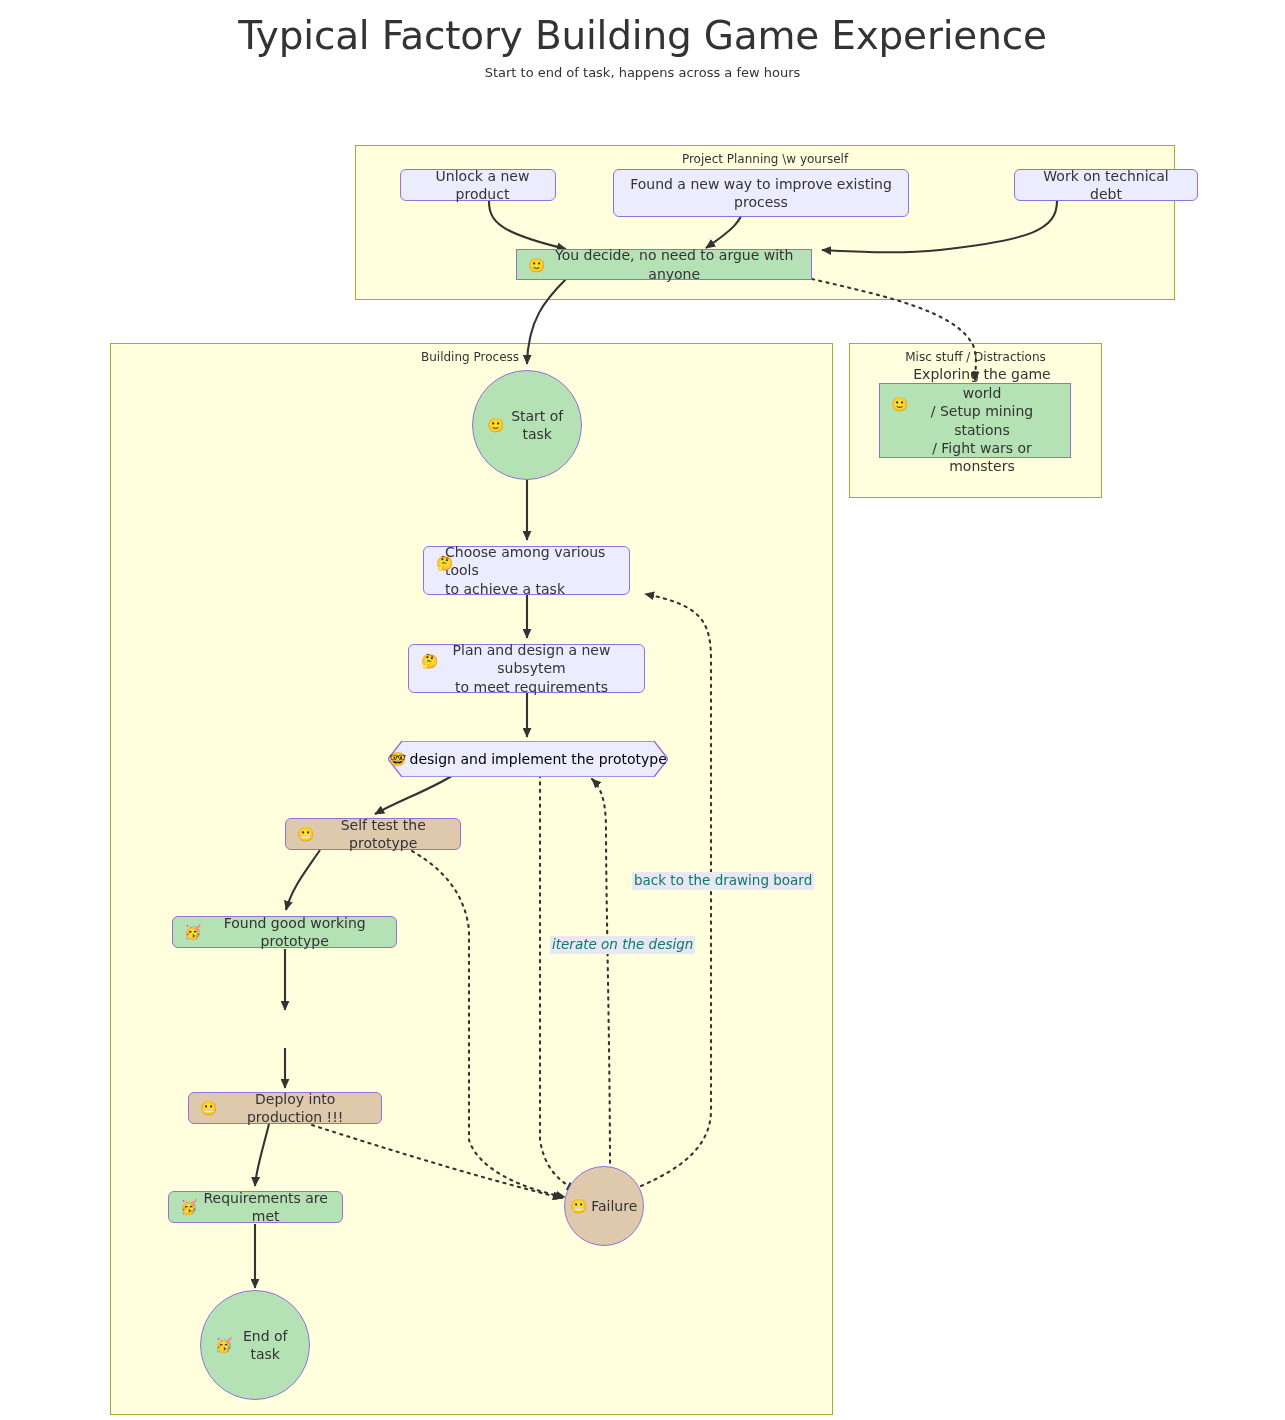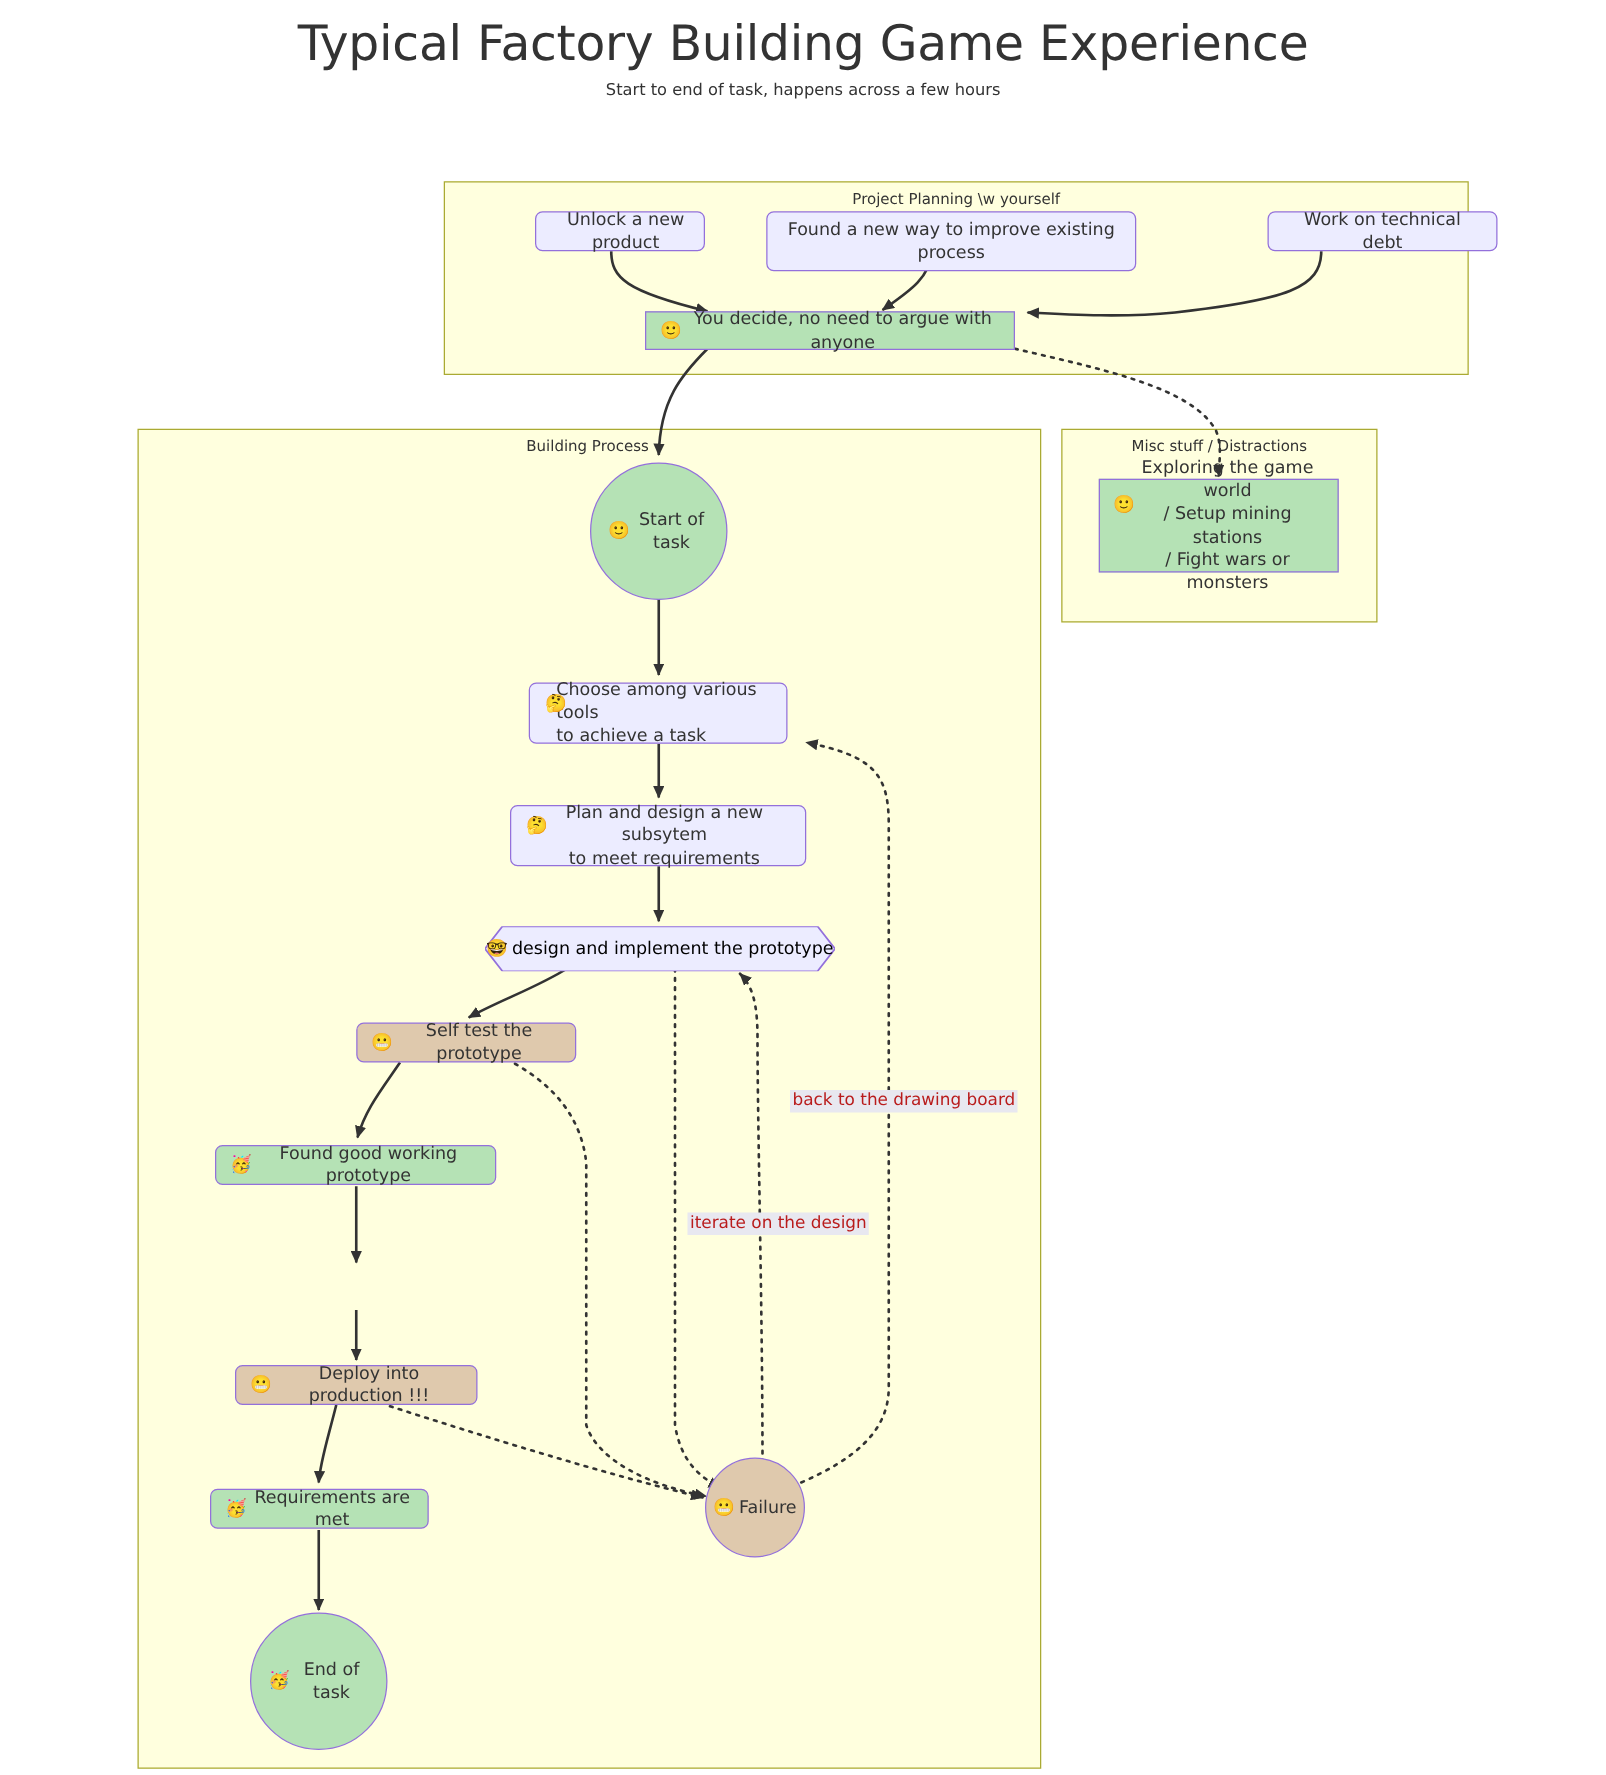--- a/index.html
+++ b/index.html
@@ -144,21 +144,21 @@
     line-height: 1;
   }
   .nlabel {
     display: inline;
   }
 
   
   .edge-label {
     position: absolute;
     font-size: 13.5px;
-    color: #b91c1c;
+    color: #0f766e;
     background: #e8e8f0;
     padding: 0 2px;
     white-space: nowrap;
     line-height: 1.3;
   }
 </style>
 </head>
 <body>
 
 <div id="page">
@@ -222,21 +222,21 @@
 
     <path class="edge-dotted" marker-end="url(#arrow-dot)" d="M412,851 C445,870 465,895 469,930 L469,1140 C478,1168 518,1188 565,1197"></path>
 
     <path class="edge-dotted" marker-end="url(#arrow-dot)" d="M312,1125 C390,1150 480,1178 562,1198"></path>
 
     <path class="edge-dotted" marker-end="url(#arrow-dot)" d="M610,1170 C610,1050 606,900 606,830 C606,800 601,788 592,779"></path>
 
     <path class="edge-dotted" marker-end="url(#arrow-dot)" d="M641,1186 C682,1168 711,1146 711,1110 L711,660 C711,620 700,605 645,594"></path>
   </svg>
 
-  <div class="node n-rounded fill-lavender" style="left:428px; top:169px; width:136px; height:32px;padding-left:20px;">
+  <div class="node n-rounded fill-lavender" style="left:400px; top:169px; width:156px; height:32px;padding-left:20px;">
     <span class="nlabel">Unlock a new product</span>
   </div>
 
   <div class="node n-rounded fill-lavender" style="left:613px; top:169px; width:296px; height:48px;">
     <span class="nlabel">Found a new way to improve existing process</span>
   </div>
 
   <div class="node n-rounded fill-lavender" style="left:1014px; top:169px; width:184px; height:32px;">
     <span class="nlabel">Work on technical debt</span>
   </div>
@@ -305,15 +305,15 @@
     <span class="nlabel">End of task</span>
   </div>
 
   <div class="node n-circle fill-tan" style="left:564px; top:1166px; width:80px; height:80px;">
     <span class="emoji">😬</span>
     <span class="nlabel">Failure</span>
   </div>
 
   <div class="edge-label" style="left:632px; top:872px;">back to the drawing board</div>
 
-  <div class="edge-label" style="left:550px; top:970px;">iterate on the design</div>
+  <div class="edge-label" style="left:550px; top:936px;font-style:italic;">iterate on the design</div>
 
 </div>
 
 </body></html>

